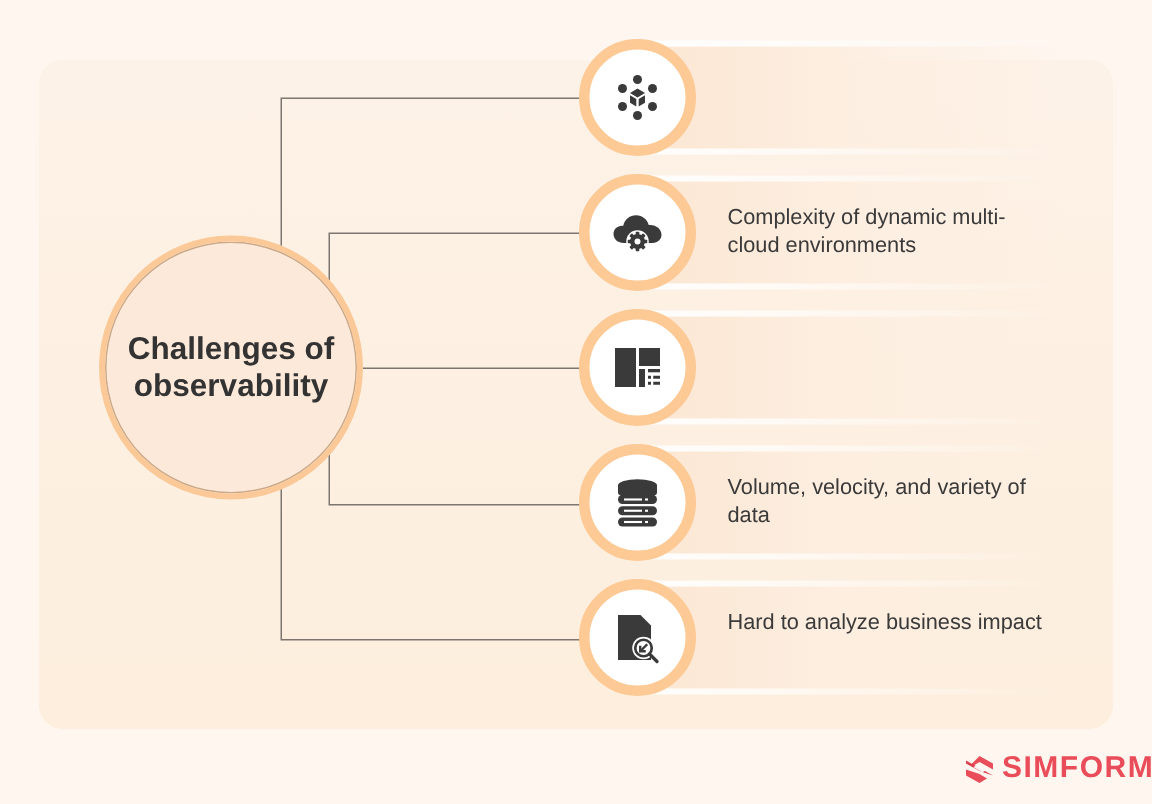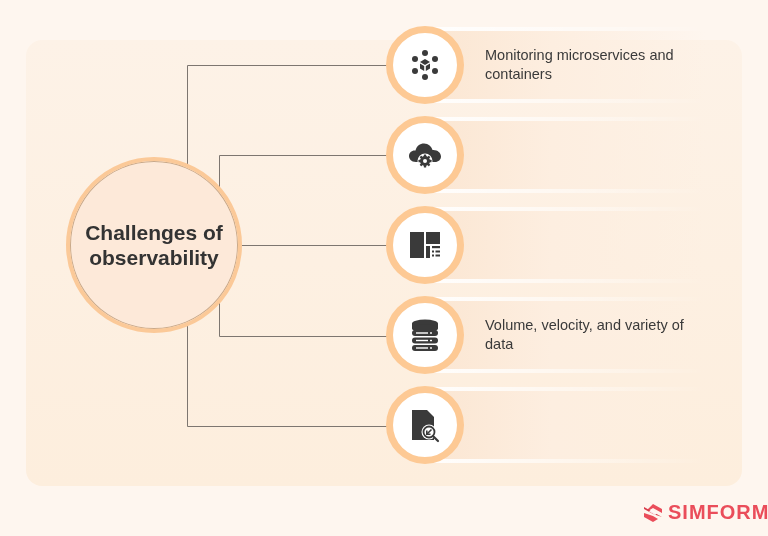--- a/index.html
+++ b/index.html
@@ -123,39 +123,39 @@
       <circle cx="8" cy="12" r="3"></circle>
       <circle cx="28" cy="12" r="3"></circle>
       <circle cx="8" cy="24" r="3"></circle>
       <circle cx="28" cy="24" r="3"></circle>
       <circle cx="18" cy="30" r="3"></circle>
       <polygon points="18,12 23,15 18,18 13,15"></polygon>
       <polygon points="13,16.5 17.2,19 17.2,24 13,21.5"></polygon>
       <polygon points="23,16.5 18.8,19 18.8,24 23,21.5"></polygon>
     </svg>
   </div>
-  <div class="item-text">Monitoring microservices and containers</div>
 </div>
 
 <div class="item" style="top:115px;">
   <div class="item-band"></div>
   <div class="item-icon">
     <svg viewBox="0 0 36 36">
       <path fill="#3a3a3a" d="M9 25 C4 25 2 21.5 2 19 C2 15.5 5 13 8.5 13.5 C9.5 9 13 6.5 17 6.5 C21.5 6.5 24.5 9.5 25.5 13 C30 12.5 34 15.5 34 19.5 C34 22.5 31.5 25 28 25 Z"></path>
       <circle cx="18" cy="24" r="7.5" fill="#ffffff"></circle>
       <g fill="#3a3a3a">
         <circle cx="18" cy="24" r="5"></circle>
         <rect x="16.8" y="17.5" width="2.4" height="13" rx="0.5"></rect>
         <rect x="11.5" y="22.8" width="13" height="2.4" rx="0.5"></rect>
         <rect x="16.8" y="17.5" width="2.4" height="13" rx="0.5" transform="rotate(45 18 24)"></rect>
         <rect x="16.8" y="17.5" width="2.4" height="13" rx="0.5" transform="rotate(-45 18 24)"></rect>
       </g>
       <circle cx="18" cy="24" r="2" fill="#ffffff"></circle>
     </svg>
   </div>
+  <div class="item-text">Complexity of dynamic multi-cloud environments</div>
 </div>
 
 <div class="item" style="top:205px;">
   <div class="item-band"></div>
   <div class="item-icon">
     <svg viewBox="0 0 36 36" fill="#3a3a3a">
       <rect x="3" y="5" width="14" height="26"></rect>
       <rect x="19" y="5" width="14" height="12"></rect>
       <rect x="19" y="19" width="4" height="12"></rect>
       <rect x="25" y="19" width="8" height="2.2"></rect>
@@ -197,20 +197,21 @@
   <div class="item-icon">
     <svg viewBox="0 0 36 36">
       <path fill="#3a3a3a" d="M5 3 H20 L27 10 V33 H5 Z"></path>
       <circle cx="22" cy="25" r="7.5" fill="#ffffff"></circle>
       <circle cx="22" cy="25" r="5.5" fill="none" stroke="#3a3a3a" stroke-width="1.8"></circle>
       <line x1="26" y1="29" x2="31" y2="34" stroke="#3a3a3a" stroke-width="2.2" stroke-linecap="round"></line>
       <line x1="24.5" y1="22.5" x2="20" y2="27" stroke="#3a3a3a" stroke-width="1.6"></line>
       <polyline points="19.8,23.5 19.8,27.2 23.5,27.2" fill="none" stroke="#3a3a3a" stroke-width="1.6"></polyline>
     </svg>
   </div>
+  <div class="item-text">Hard to analyze business impact</div>
 </div>
 
 <div class="logo">
   <svg width="20" height="20" viewBox="0 0 20 20">
     <polygon points="10,1 19,6 19,10 10,5 5,8 5,6" fill="#ea4d5a"></polygon>
     <polygon points="1,10 1,14 10,19 15,16 10,13" fill="#ea4d5a"></polygon>
     <polygon points="1,6 10,11 19,14 10,9 1,4" fill="#d93e4c"></polygon>
     <polygon points="8,7 14,10.5 12,12 6,8.5" fill="#ffffff" opacity="0.9"></polygon>
   </svg>
   <span class="logo-text">SIMFORM</span>

